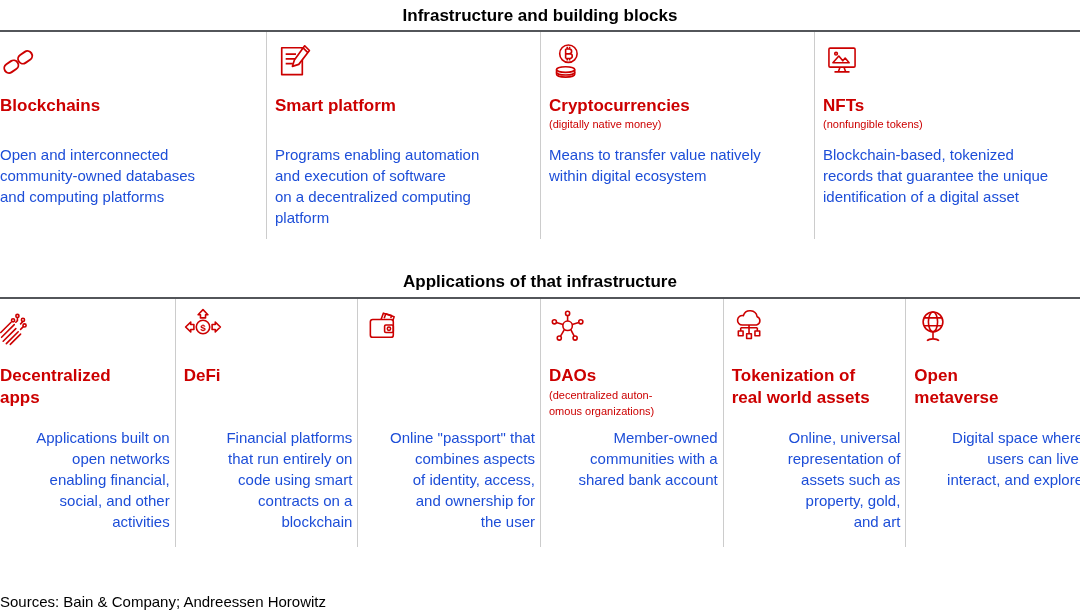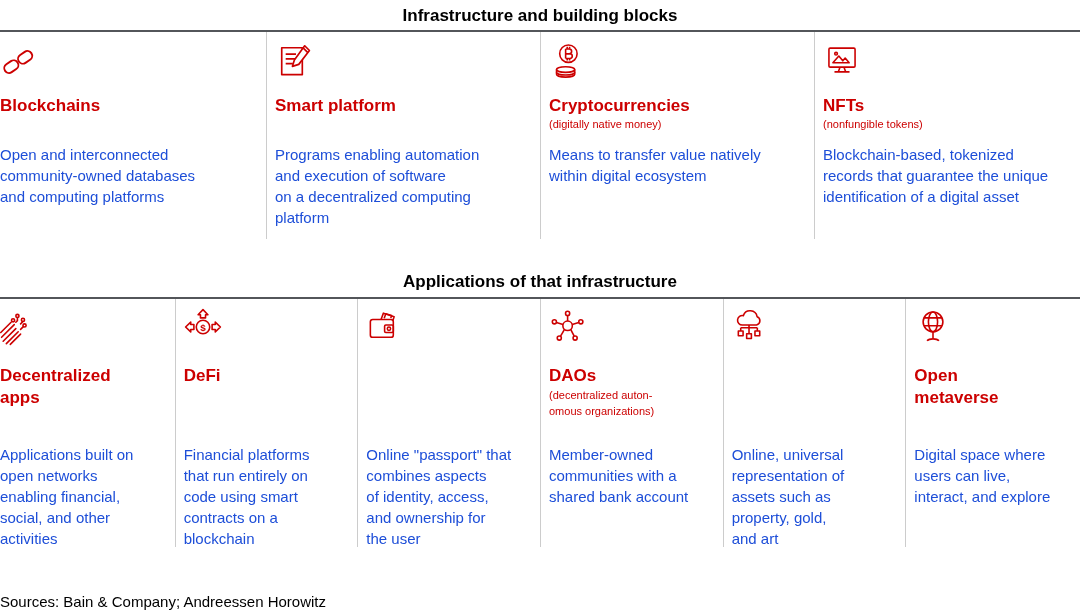--- a/index.html
+++ b/index.html
@@ -29,21 +29,21 @@
   .icon svg { width: 100%; height: 100%; display: block; }
 
   .head-block { position: absolute; left: 8px; right: 5px; top: 64px; }
   .row2 .head-block { top: 66px; }
   .card h3 { margin: 0; font-size: 17px; line-height: 20px; font-weight: bold; color: var(--accent); white-space: pre-line; }
   .row2 .card h3 { line-height: 22px; }
   .sub { font-size: 11px; line-height: 16px; color: var(--accent); white-space: pre-line; }
 
   .desc { position: absolute; left: 8px; right: 5px; font-size: 15px; line-height: 21px; color: #1d4ed8; white-space: pre-line; }
   .row1 .desc { top: 112px; }
-  .row2 .desc { top: 145px; }
+  .row2 .desc { top: 128px; text-align: right; }
 
   .sources { margin-top: 46px; padding-left: 8px; font-size: 15px; color: #000; }
 </style>
 </head>
 <body style="--accent: #cc0000; --rule: #53565a; --divider: #cccccc;">
 
 <div class="canvas">
   <div class="section-title title1">Infrastructure and building blocks</div>
   <div class="rule"></div>
   <div class="row row1">
@@ -212,20 +212,24 @@
       <div class="card">
         <span class="icon">
           <svg viewBox="0 0 48 48" fill="none" stroke="currentColor" stroke-width="2" stroke-linejoin="round">
     <path d="M31 21.5H13a6 6 0 1 1 1.3-11.86 9 9 0 0 1 17.4 1.36A5.5 5.5 0 0 1 31 21.5Z"></path>
     <path d="M21.5 21.5V25M11 25h21M11 25v4M32 25v4M21.5 25v7.5"></path>
     <rect x="8" y="29" width="6" height="6"></rect>
     <rect x="18.5" y="32.5" width="6" height="6"></rect>
     <rect x="29" y="29" width="6" height="6"></rect>
           </svg>
         </span>
+        <div class="head-block">
+          <h3>Tokenization of
+real world assets</h3>
+        </div>
         <div class="desc">Online, universal
 representation of
 assets such as
 property, gold,
 and art</div>
       </div>
       <div class="card">
         <span class="icon">
           <svg viewBox="0 0 48 48" fill="none" stroke="currentColor" stroke-width="2">
     <circle cx="24" cy="17.5" r="12.5"></circle>

